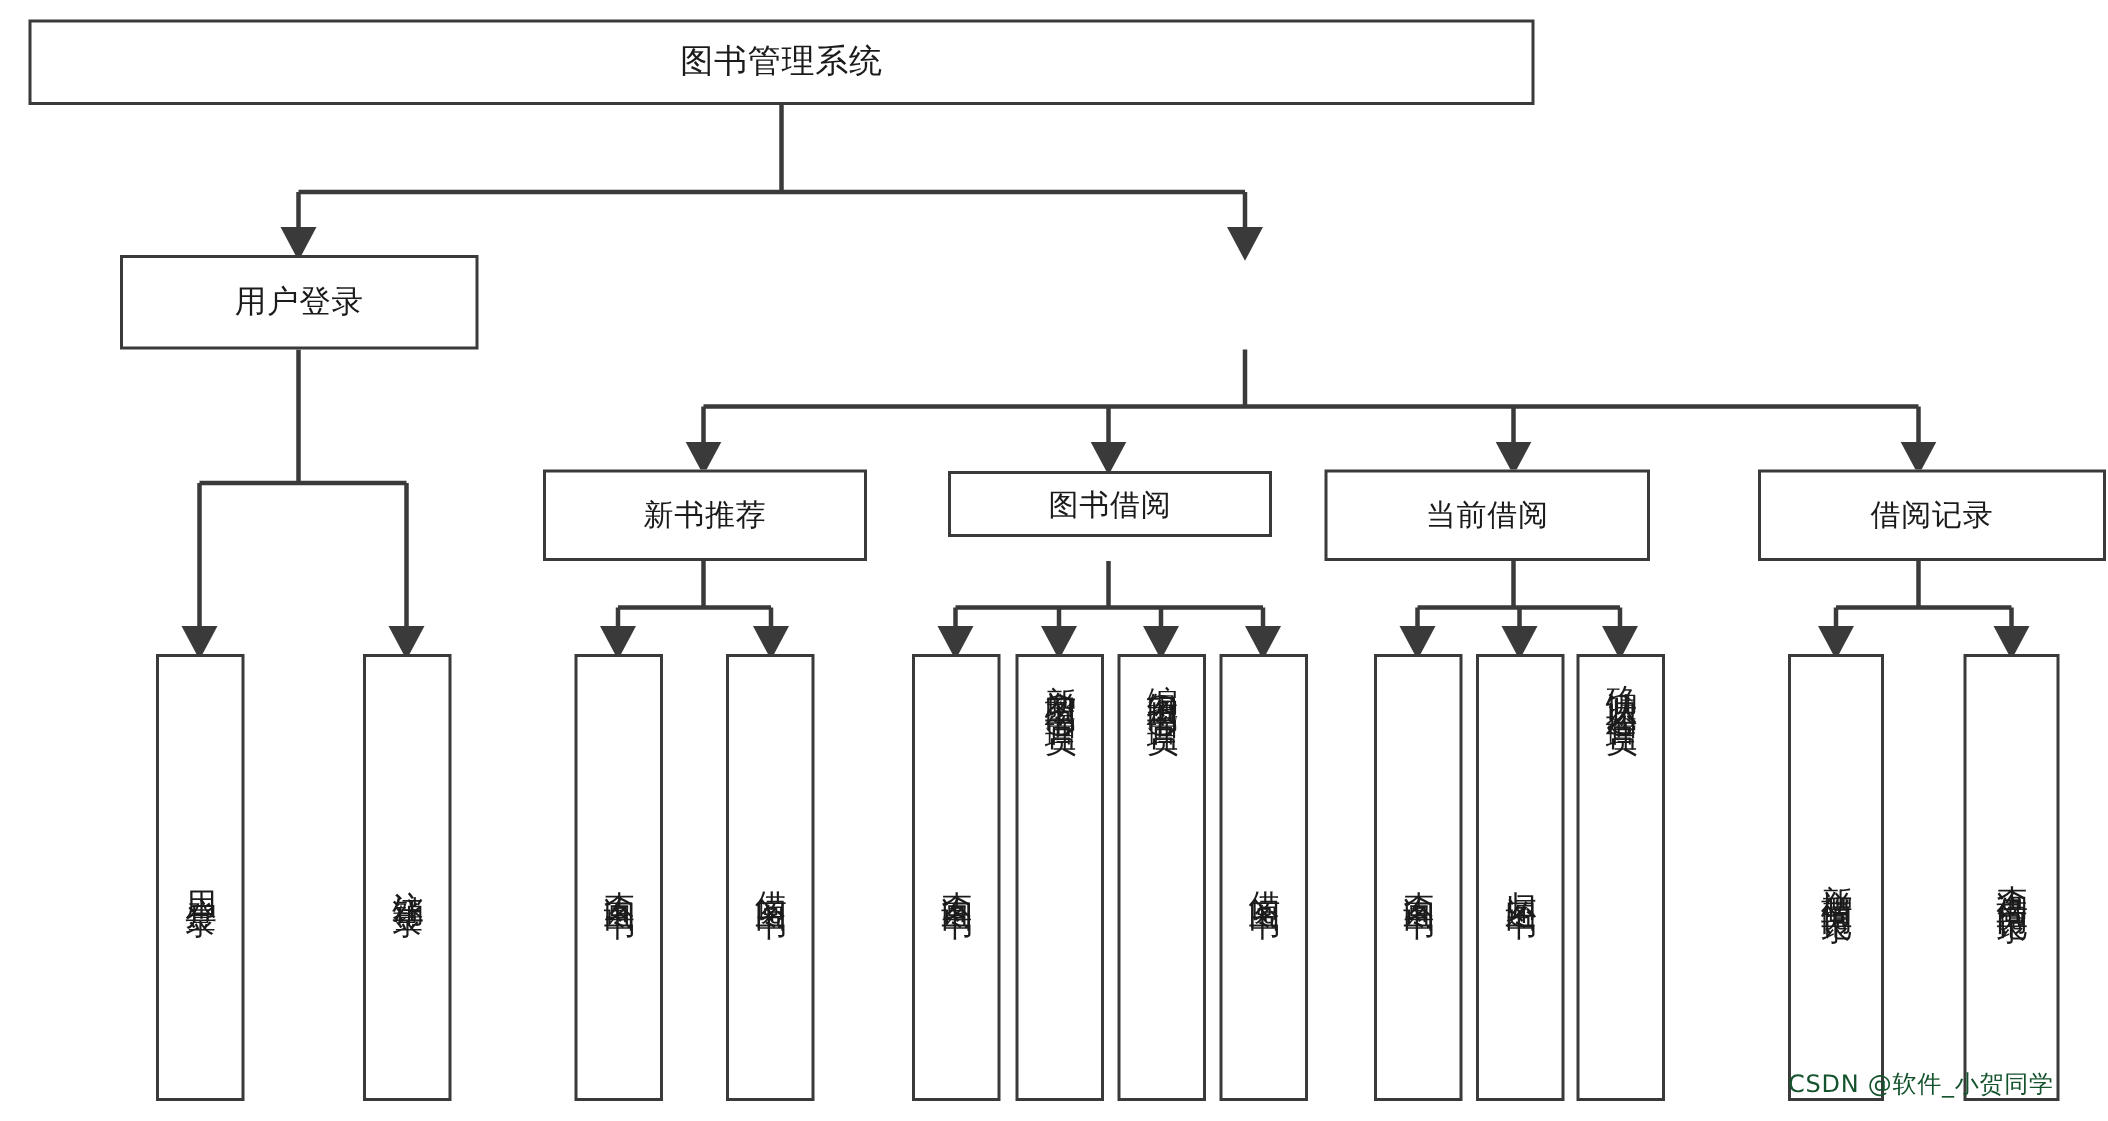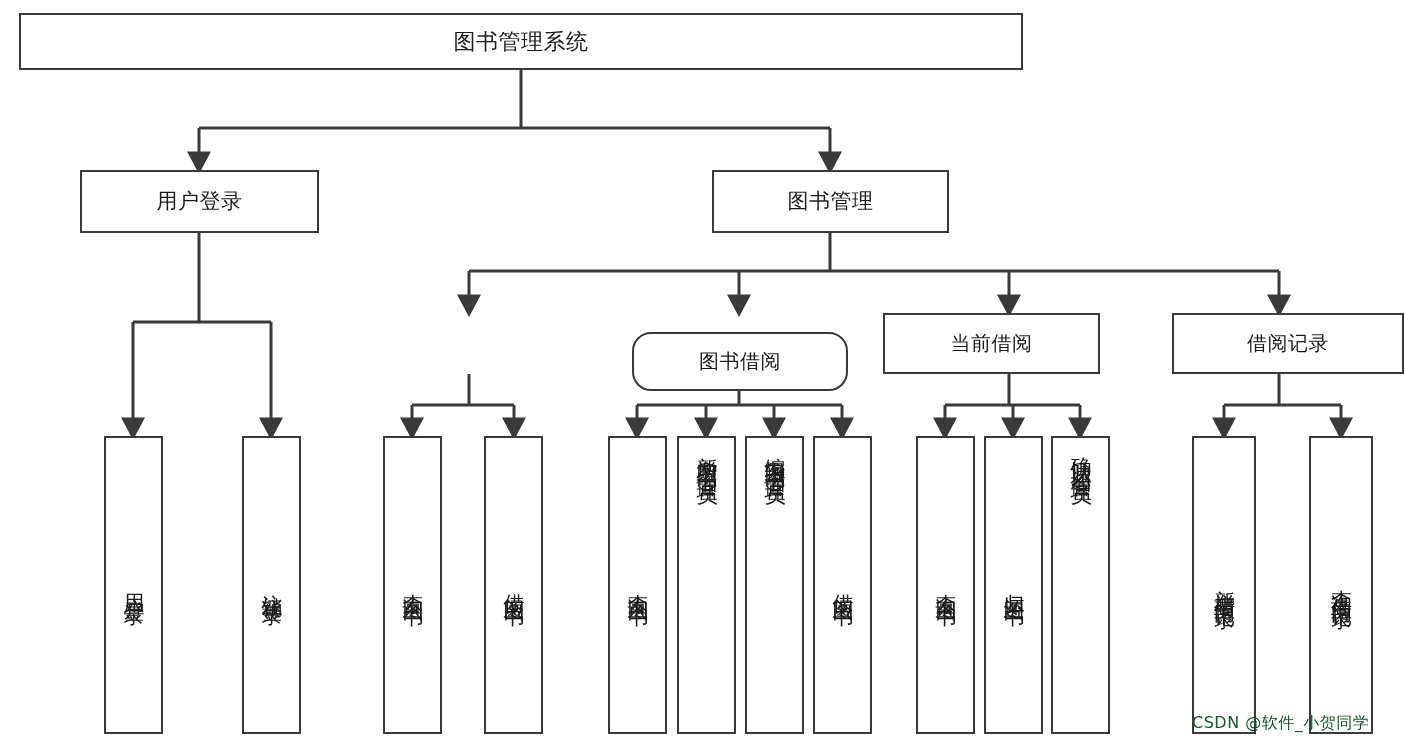--- a/index.html
+++ b/index.html
@@ -125,25 +125,25 @@
     </g>
   </svg>
 
   <div class="node root" style="left:19px; top:13px; width:1004px; height:57px;">
     <span class="label">图书管理系统</span>
   </div>
 
   <div class="node level1" style="left:80px; top:170px; width:239px; height:63px;">
     <span class="label">用户登录</span>
   </div>
-  <div class="node level1" style="left:712px; top:170px; width:237px; height:63px;">
-    <span class="label">图书管理</span>
+
+  <div class="node level2" style="left:362px; top:313px; width:216px; height:61px;">
+    <span class="label">新书推荐</span>
   </div>
-
-  <div class="node level2" style="left:632px; top:332px; width:216px; height:59px;border-radius:19px;">
+  <div class="node level2" style="left:632px; top:314px; width:216px; height:44px;">
     <span class="label">图书借阅</span>
   </div>
   <div class="node level2" style="left:883px; top:313px; width:217px; height:61px;">
     <span class="label">当前借阅</span>
   </div>
   <div class="node level2" style="left:1172px; top:313px; width:232px; height:61px;">
     <span class="label">借阅记录</span>
   </div>
 
   <div class="node leaf centered" style="left:104px; top:436px; width:59px; height:298px;">

